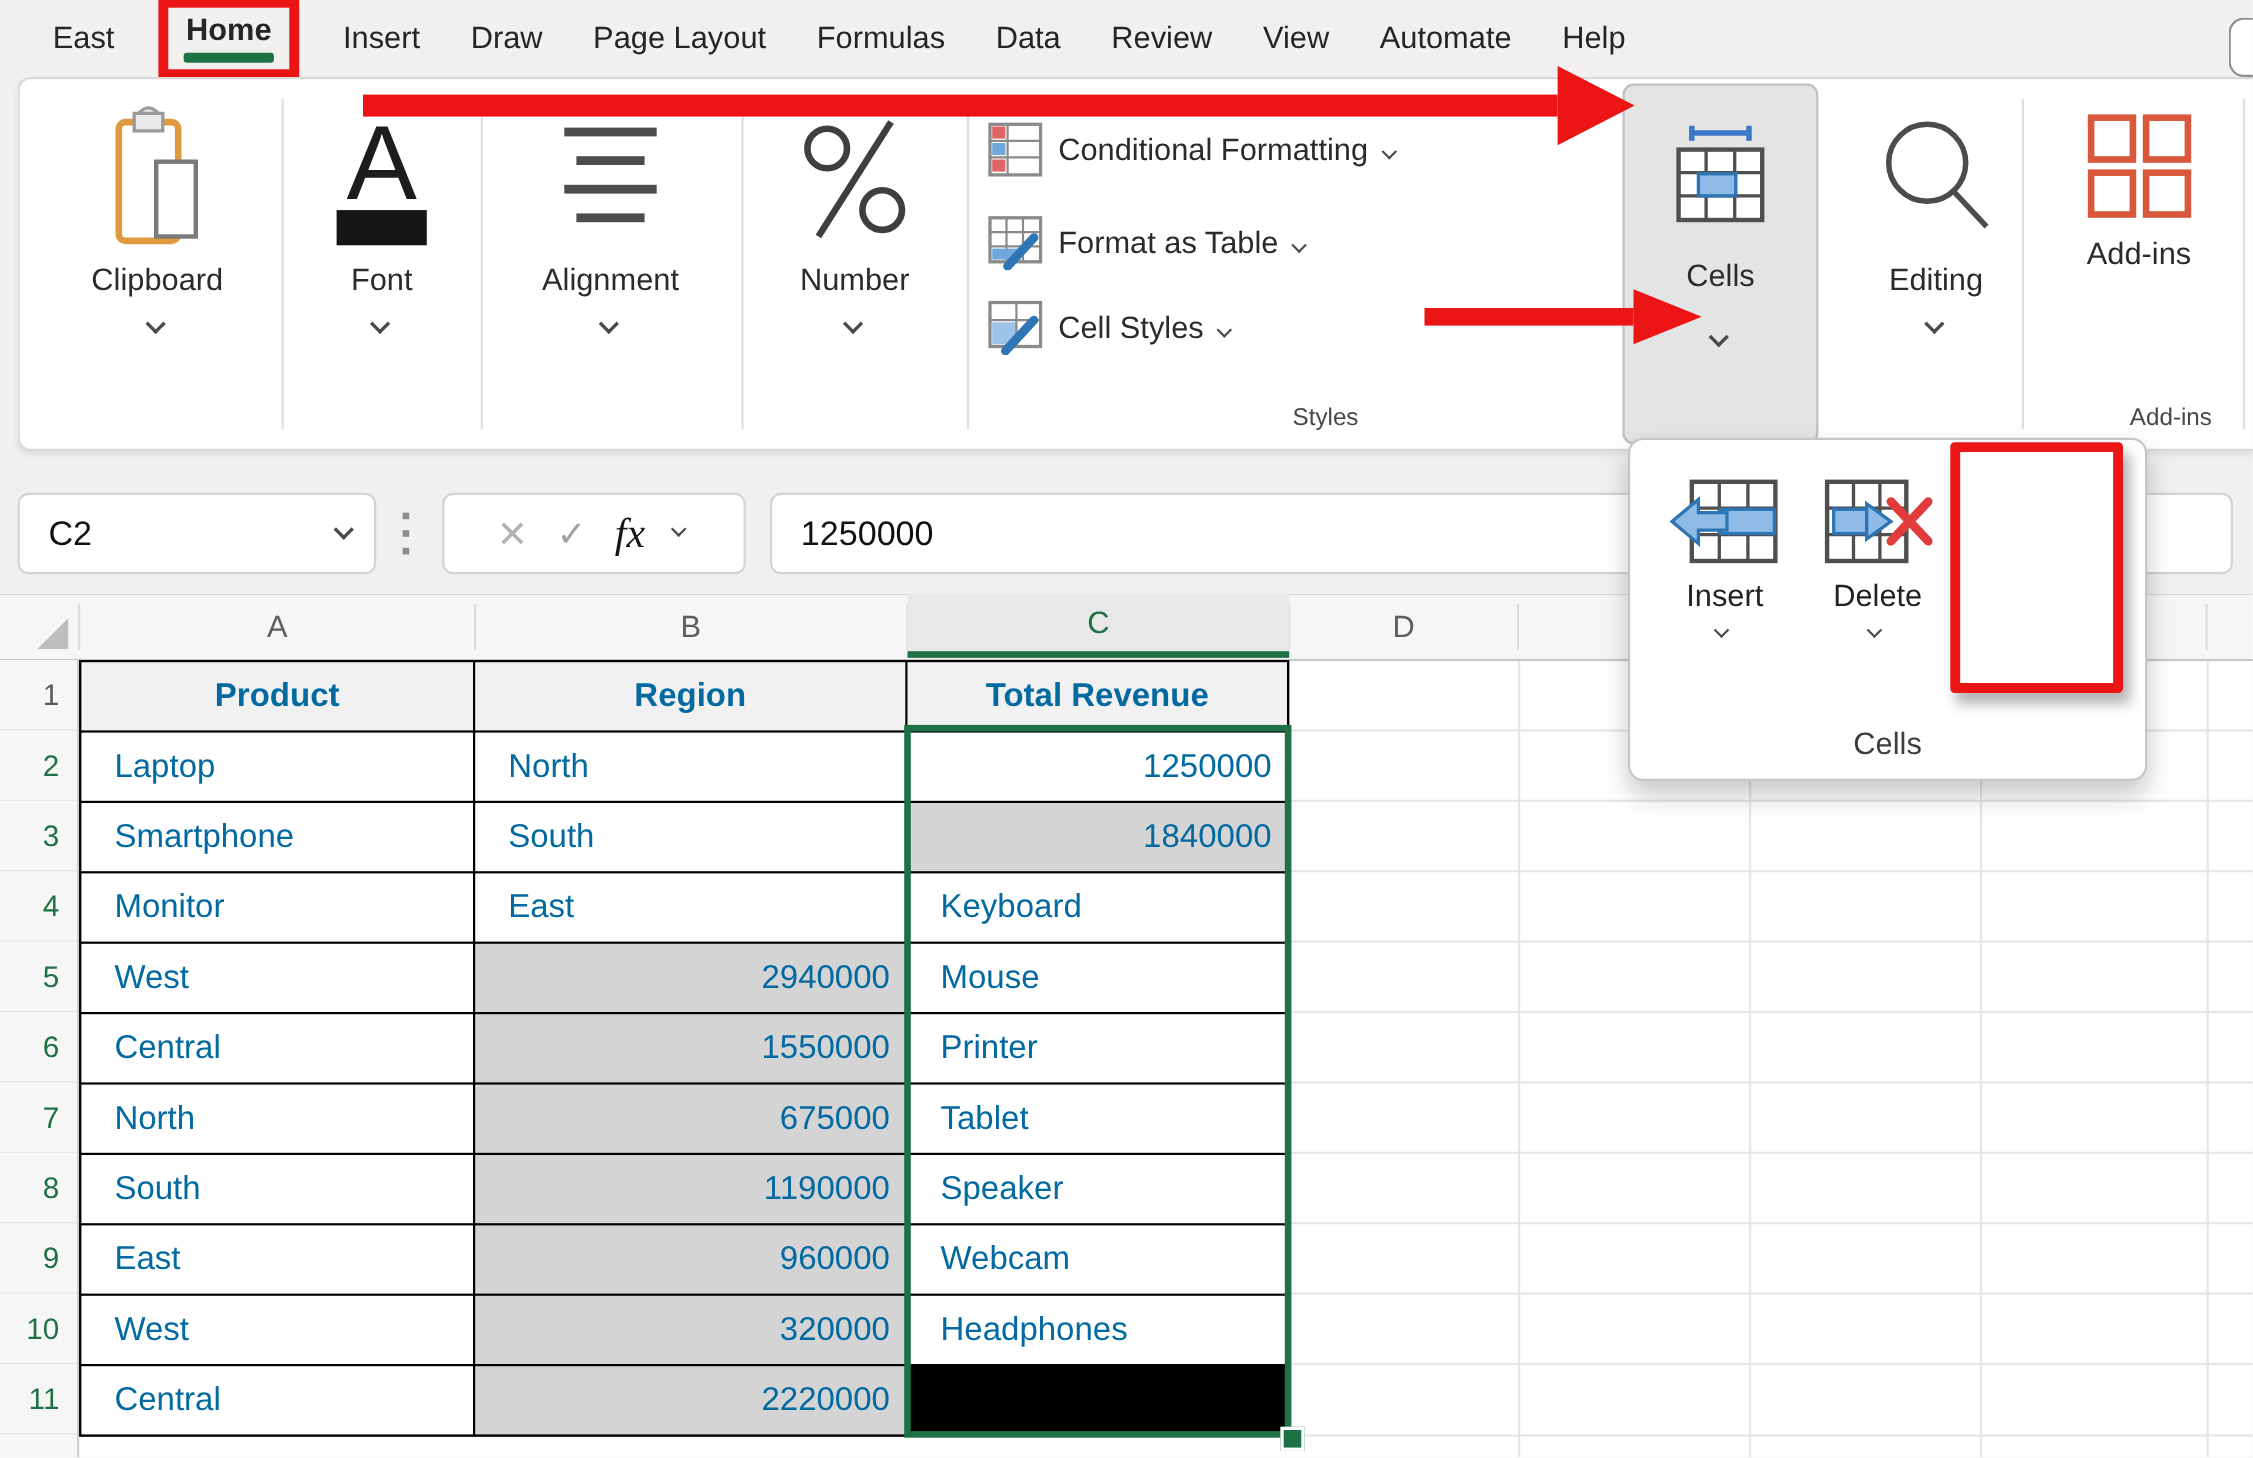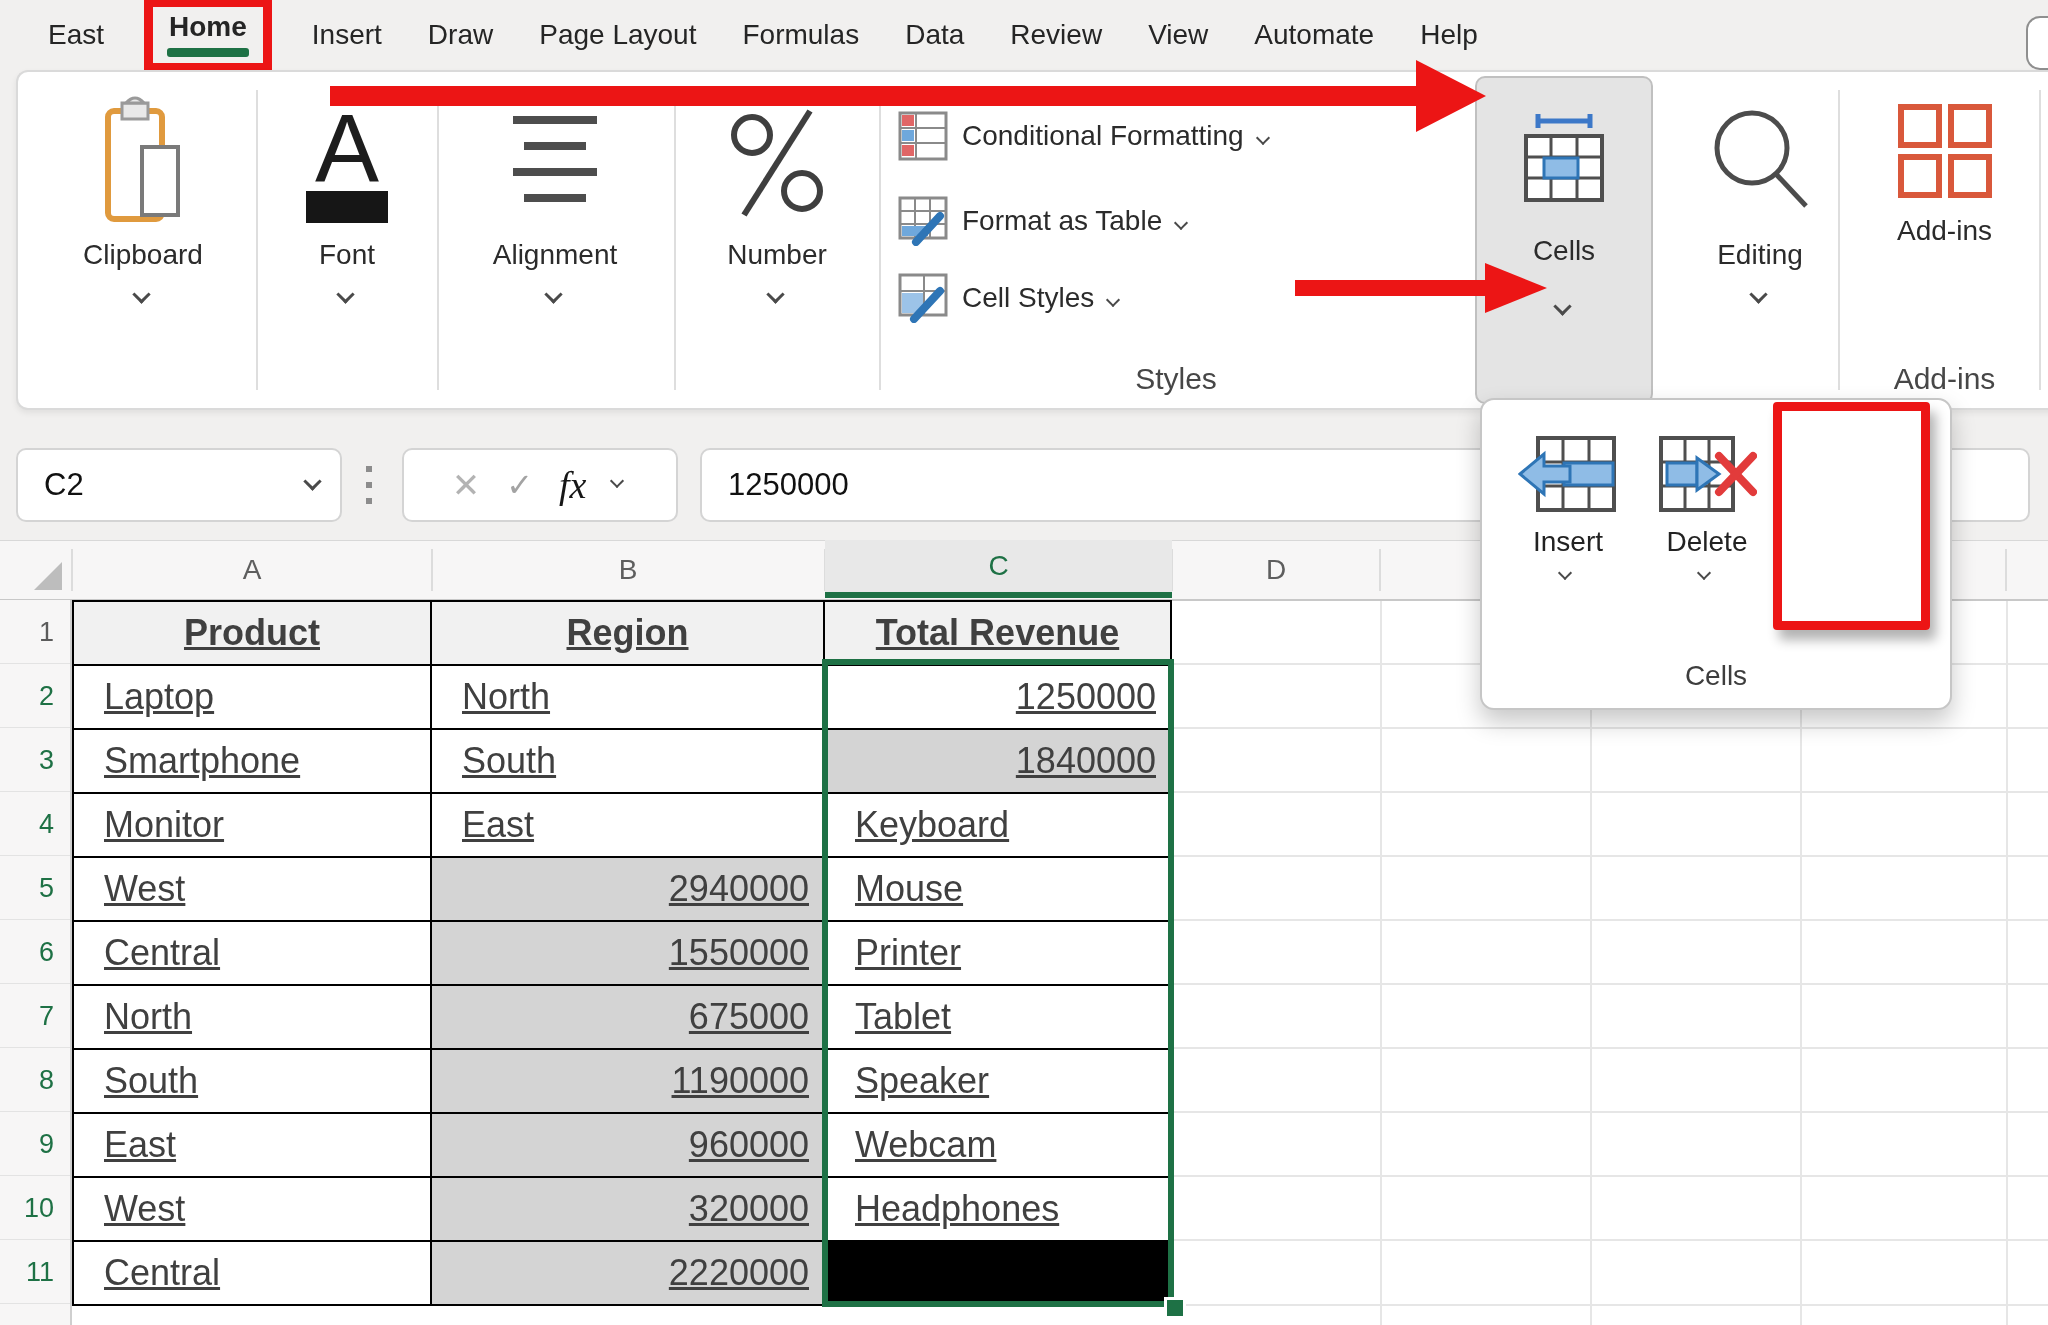--- a/index.html
+++ b/index.html
@@ -25,21 +25,21 @@
           box-shadow:0 3px 6px rgba(0,0,0,.07);}
   .vsep{position:absolute;top:18px;height:300px;width:2px;background:#DEDEDE;}
   .rgroup{position:absolute;top:20px;display:flex;flex-direction:column;align-items:center;}
   .ricon{height:142px;display:flex;align-items:center;justify-content:center;}
   .rlabel{margin-top:4px;font-size:28px;color:#2b2b2b;line-height:34px;white-space:nowrap;}
   .chev{margin-top:16px;width:16px;height:12px;}
   .chev::before{content:"";display:block;width:10px;height:10px;
                 border-right:3px solid #4a4a4a;border-bottom:3px solid #4a4a4a;
                 transform:rotate(45deg);}
   .chev.small::before{width:8px;height:8px;border-width:2.5px;}
-  .rcaption{position:absolute;font-size:30px;color:#474747;text-align:center;line-height:32px;}
+  .rcaption{position:absolute;font-size:22px;color:#474747;text-align:center;line-height:32px;margin-left:29px;}
   .sitem{position:absolute;left:880px;display:flex;align-items:center;gap:14px;height:62px;}
   .sitem .slabel{font-size:28px;color:#2b2b2b;white-space:nowrap;}
   .sitem .chev{margin-top:6px;}
   .cells-panel{position:absolute;left:1457px;top:4px;width:174px;height:324px;
                background:#E4E4E4;border:2px solid #C0C0C0;border-radius:10px;}
   .cells-panel .ricon{position:absolute;top:12px;left:0;right:0;height:140px;}
   .cells-panel .rlabel{position:absolute;top:152px;left:0;right:0;text-align:center;}
   .cells-panel .chev{position:absolute;top:206px;left:50%;margin-left:-8px;}
 
   
@@ -74,22 +74,22 @@
           border-right:2px solid #CFCFCF;overflow:hidden;box-sizing:border-box;}
   .rowhdr .rn{height:64px;line-height:64px;text-align:right;padding-right:16px;
               font-size:27px;color:#5B5B5B;border-bottom:1px solid #E3E3E3;box-sizing:border-box;}
   .rowhdr .rn.sel{color:#1E7145;}
   .gl-v{position:absolute;top:600px;height:725px;width:2px;background:#E6E6E6;}
   .gl-h{position:absolute;left:1172px;width:876px;height:2px;background:#E6E6E6;}
 
   .xl-table{position:absolute;left:72px;top:600px;display:grid;
             grid-template-columns:356px 391px 345px;grid-auto-rows:62px;
             gap:2px;background:#000;border:2px solid #000;width:1096px;}
-  .xl-table .cell{background:#fff;font-size:36px;line-height:62px;color:#404040;
-                  white-space:nowrap;overflow:hidden;text-decoration:underline;}
+  .xl-table .cell{background:#fff;font-size:30px;line-height:62px;color:#0369a1;
+                  white-space:nowrap;overflow:hidden;}
   .xl-table .hcell{background:#F1F1F1;font-weight:700;text-align:center;}
   .xl-table .acell{padding-left:30px;}
   .xl-table .ncell{text-align:right;padding-right:14px;}
   .xl-table .ncell.gray{background:#D4D4D4;}
 
   .sel-border{position:absolute;left:822px;top:659px;width:352px;height:648px;
               border:6px solid #1E7145;box-sizing:border-box;pointer-events:none;}
   .fill-handle{position:absolute;left:1164px;top:1297px;width:16px;height:16px;
                background:#1E7145;border:3px solid #fff;box-sizing:content-box;}
 

